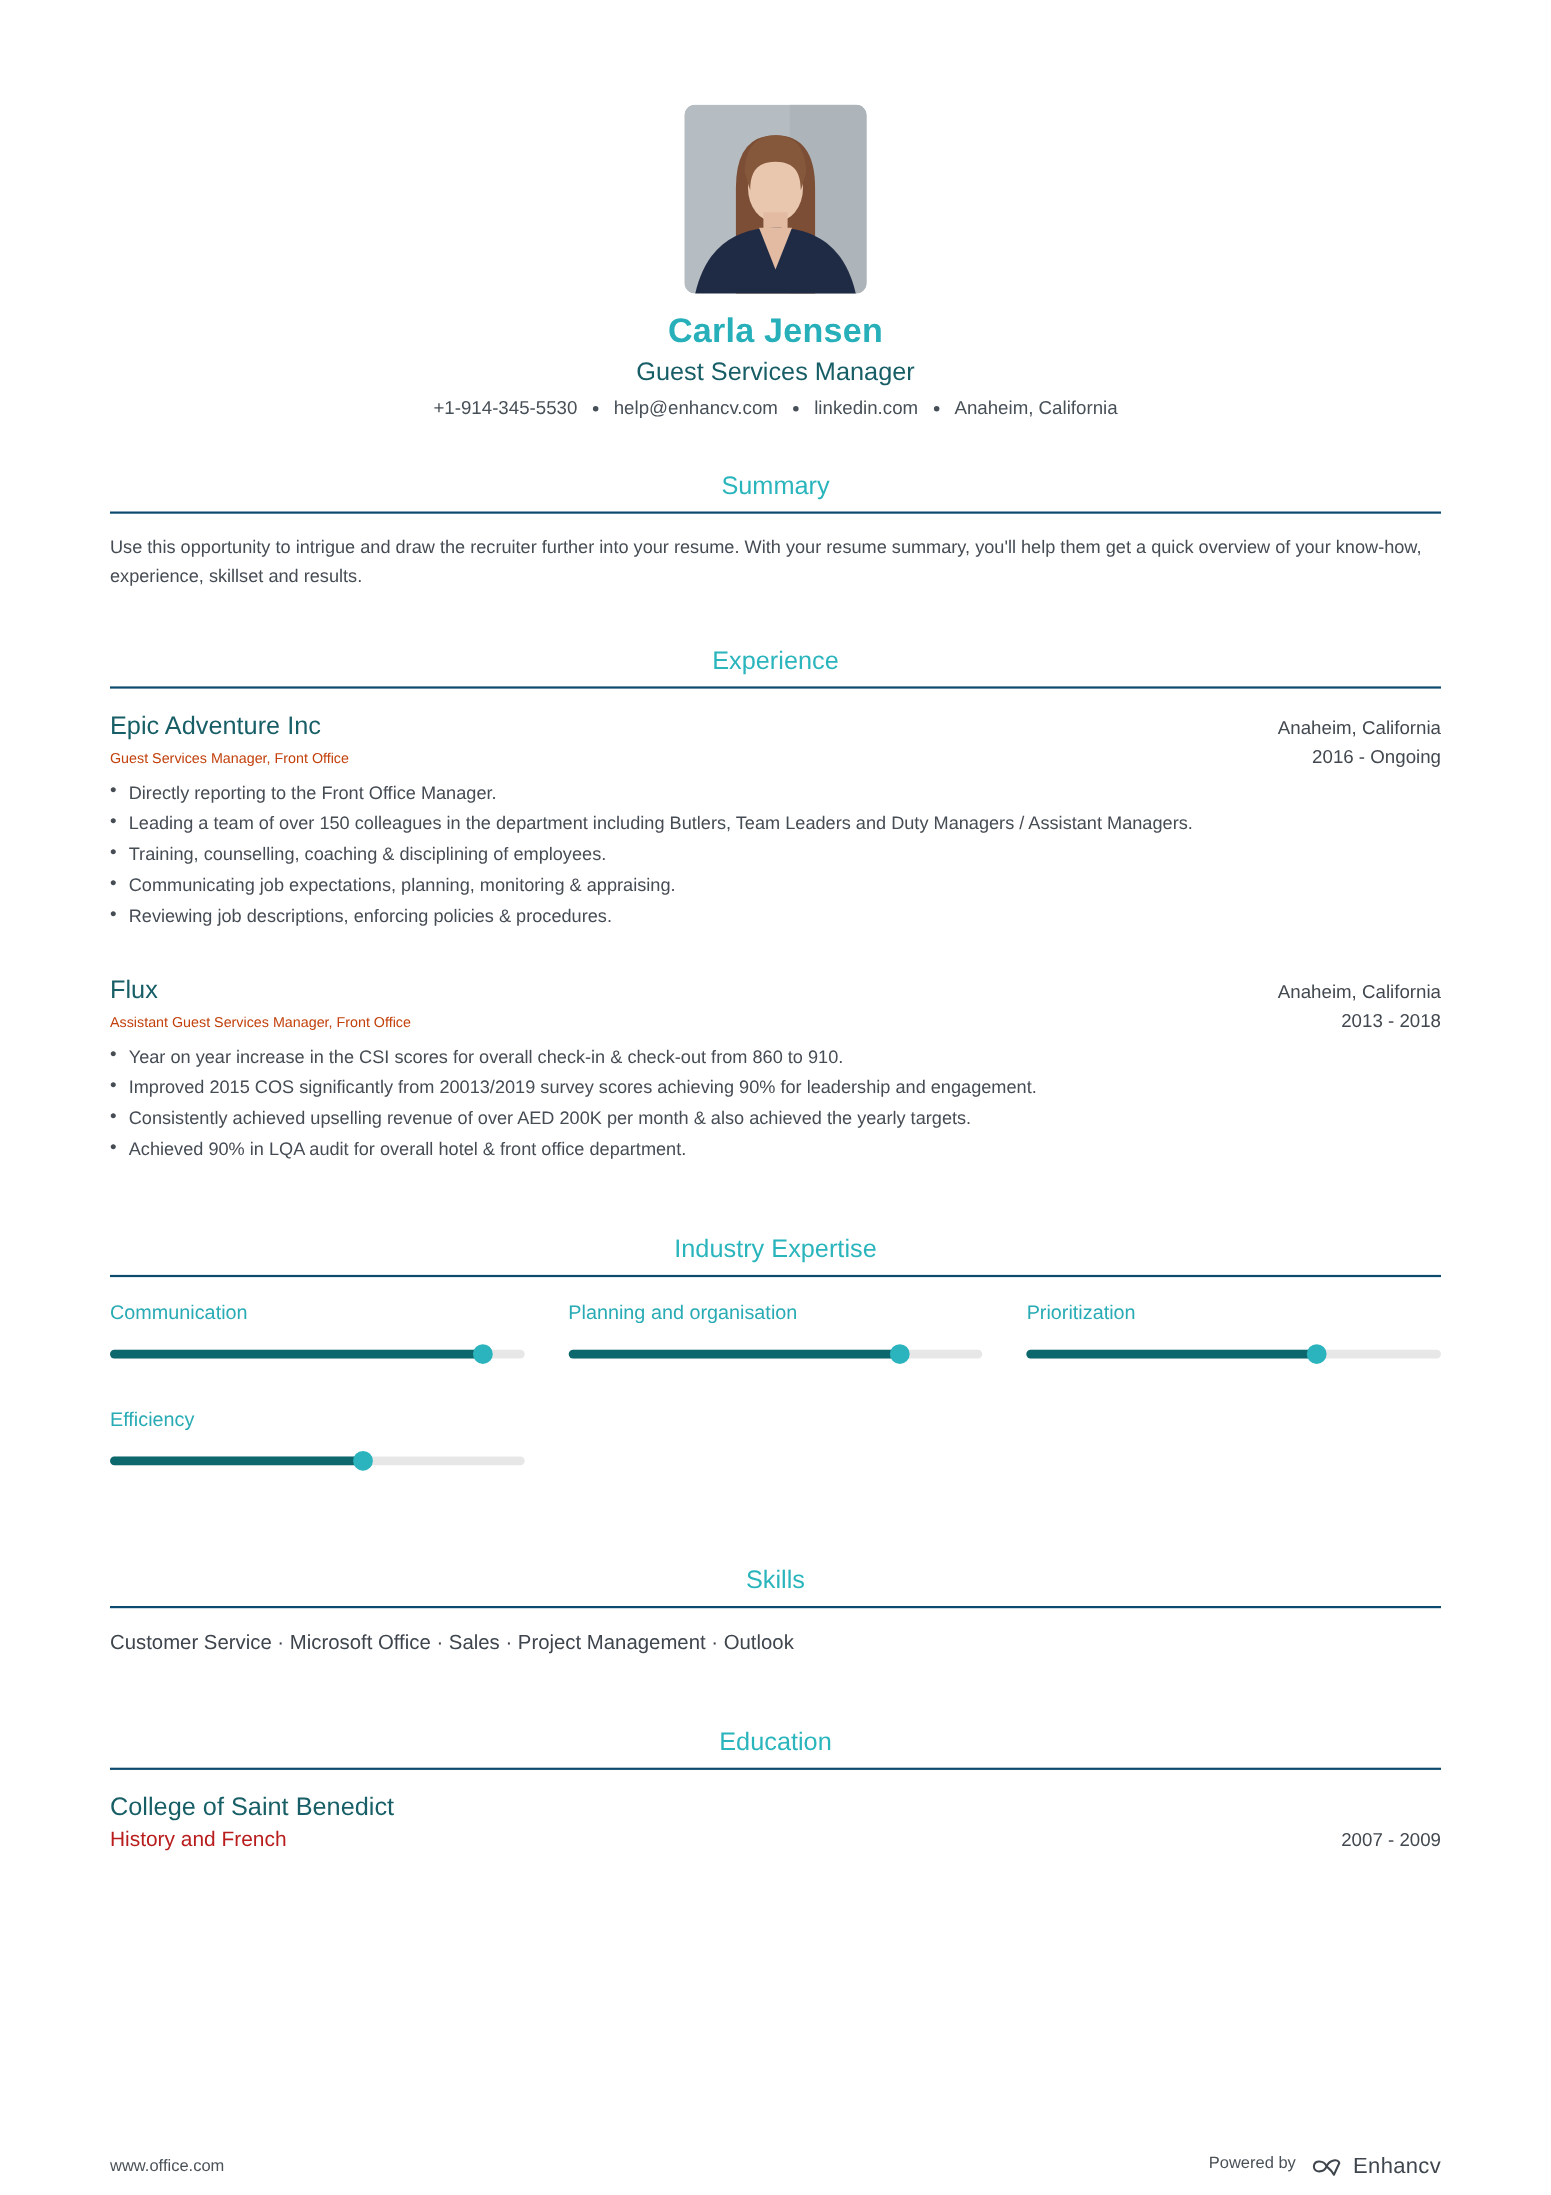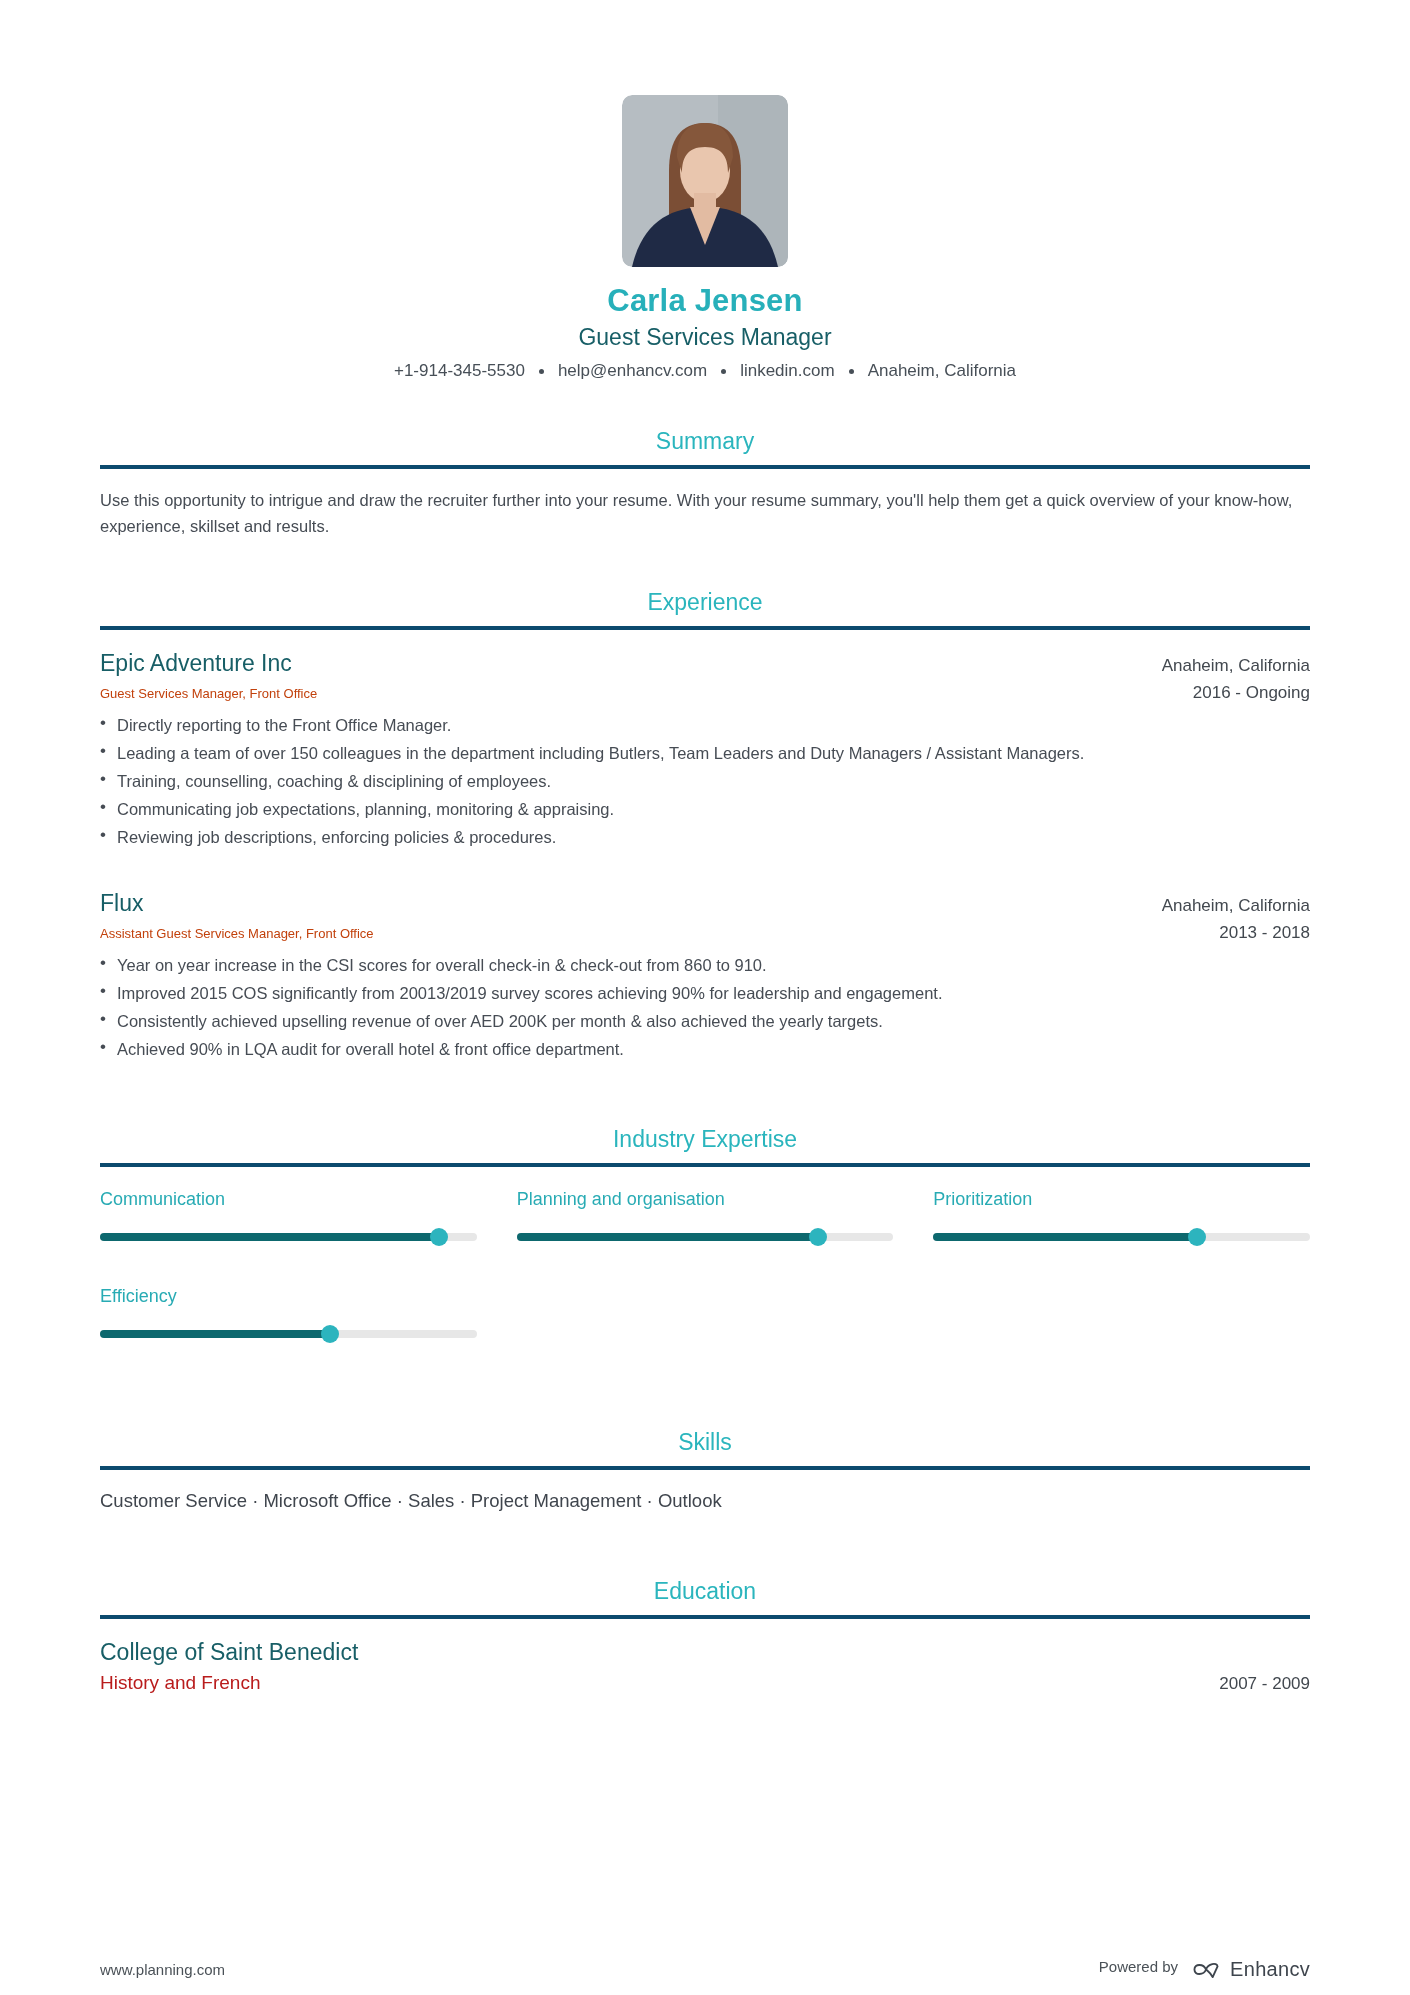--- a/index.html
+++ b/index.html
@@ -27,21 +27,21 @@
   }
   .contact-row {
     margin-top: 10px; display: flex; justify-content: center; align-items: center;
     gap: 14px; font-size: 17px; color: #474f57;
   }
   .contact-dot { width: 5px; height: 5px; border-radius: 50%; background: #474f57; display: inline-block; }
 
   
   .section-heading {
     text-align: center; font-size: 23px; color: #2ab5bd;
-    padding-bottom: 10px; border-bottom: 4px solid #0c4a6e;
+    padding-bottom: 10px; border-bottom: 2px solid #0c4a6e;
   }
   .mt-summary   { margin-top: 47px; }
   .mt-exp       { margin-top: 50px; }
   .mt-industry  { margin-top: 66px; }
   .mt-skills    { margin-top: 86px; }
   .mt-edu       { margin-top: 66px; }
 
   .summary-text {
     margin-top: 18px; font-size: 16.5px; line-height: 26px; color: #464c54;
   }
@@ -235,21 +235,21 @@
   <div class="section-heading mt-edu">Education</div>
   <div>
     <div class="edu-school">College of Saint Benedict</div>
     <div class="edu-row">
       <span class="edu-degree">History and French</span>
       <span class="loc-date">2007 - 2009</span>
     </div>
   </div>
 
   <div class="footer">
-    <a class="footer-site" href="#">www.planning.com</a>
+    <a class="footer-site" href="#">www.office.com</a>
     <div class="powered">
       <span class="powered-by">Powered by</span>
       <a class="brand-lockup" href="#">
         <svg width="32" height="21" viewBox="0 0 36 22">
           <path d="M18 11 C 15.5 4.5, 5 4, 5 11 C 5 18, 15.5 17.5, 18 11 Z" fill="none" stroke="#3e454d" stroke-width="2.1" stroke-linejoin="round"></path>
           <path d="M18 11 C 20.5 4.5, 30 2.5, 31 7.5 L 25.5 19.5 C 23 14.5, 20 13, 18 11 Z" fill="none" stroke="#3e454d" stroke-width="2.1" stroke-linejoin="round"></path>
         </svg>
         <span class="brand-text">Enhancv</span>
       </a>
     </div>

